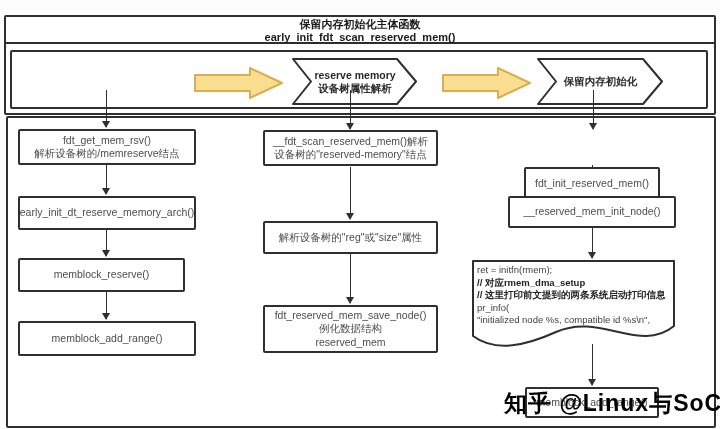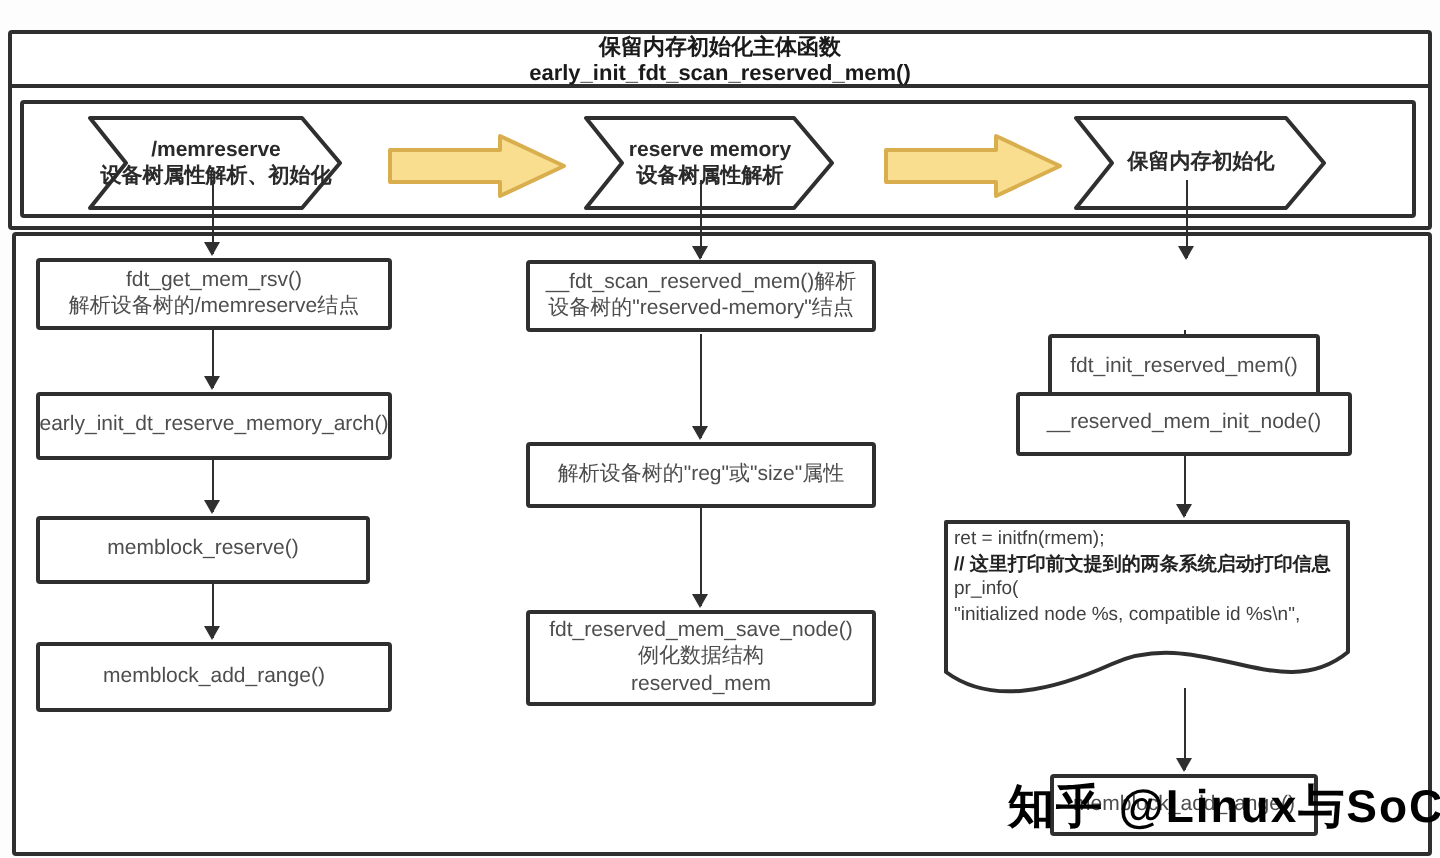--- a/index.html
+++ b/index.html
@@ -70,29 +70,20 @@
 <div id="stage">
 
   <div class="top-box">
     <div class="title-band">
       <div>保留内存初始化主体函数</div>
       <div>early_init_fdt_scan_reserved_mem()</div>
     </div>
 
     <div class="stage-strip">
 
-      <div class="chevron" style="left:32px;top:6px;width:128px;height:47px;">
-        <svg width="128" height="47" viewBox="0 0 128 47">
-          <polygon points="1,1 107,1 126,23.5 107,46 1,46 19,23.5" fill="#ffffff" stroke-width="2" stroke-linejoin="round" stroke="#2f2f2f"></polygon>
-        </svg>
-        <div class="ctext">
-          <div>/memreserve</div>
-          <div>设备树属性解析、初始化</div>
-        </div>
-      </div>
 
       <div class="blockarrow" style="left:182px;top:14px;">
         <svg width="90" height="34" viewBox="0 0 90 34">
           <polygon points="1,9 56,9 56,2 88,17 56,32 56,25 1,25" stroke-width="2" stroke-linejoin="round" fill="#F8DE8E" stroke="#D9AE4E"></polygon>
         </svg>
       </div>
 
       <div class="chevron" style="left:280px;top:6px;width:126px;height:47px;">
         <svg width="126" height="47" viewBox="0 0 126 47">
           <polygon points="1,1 105,1 124,23.5 105,46 1,46 19,23.5" fill="#ffffff" stroke-width="2" stroke-linejoin="round" stroke="#2f2f2f"></polygon>
@@ -156,20 +147,21 @@
   <div class="fbox" style="left:508px;top:196px;width:168px;height:32px;">
     <div>__reserved_mem_init_node()</div>
   </div>
 
   <div class="docshape" style="left:472px;top:260px;width:204px;height:92px;padding-left:47px;">
     <svg width="204" height="92" viewBox="0 0 204 92">
       <path d="M1,1 L202,1 L202,66 C168,94 128,52 84,72 C55,85 24,93 1,76 Z" fill="#ffffff" stroke-width="2" stroke-linejoin="round" stroke="#2f2f2f"></path>
     </svg>
     <div class="codetext">
       <div>ret = initfn(rmem);</div>
+      <div class="cmt">// 对应rmem_dma_setup</div>
       <div class="cmt">// 这里打印前文提到的两条系统启动打印信息</div>
       <div>pr_info(</div>
       <div>"initialized node %s, compatible id %s\n",</div>
     </div>
   </div>
 
   <div class="fbox" style="left:525px;top:387px;width:134px;height:31px;">
     <div>memblock_add_range()</div>
   </div>
 

